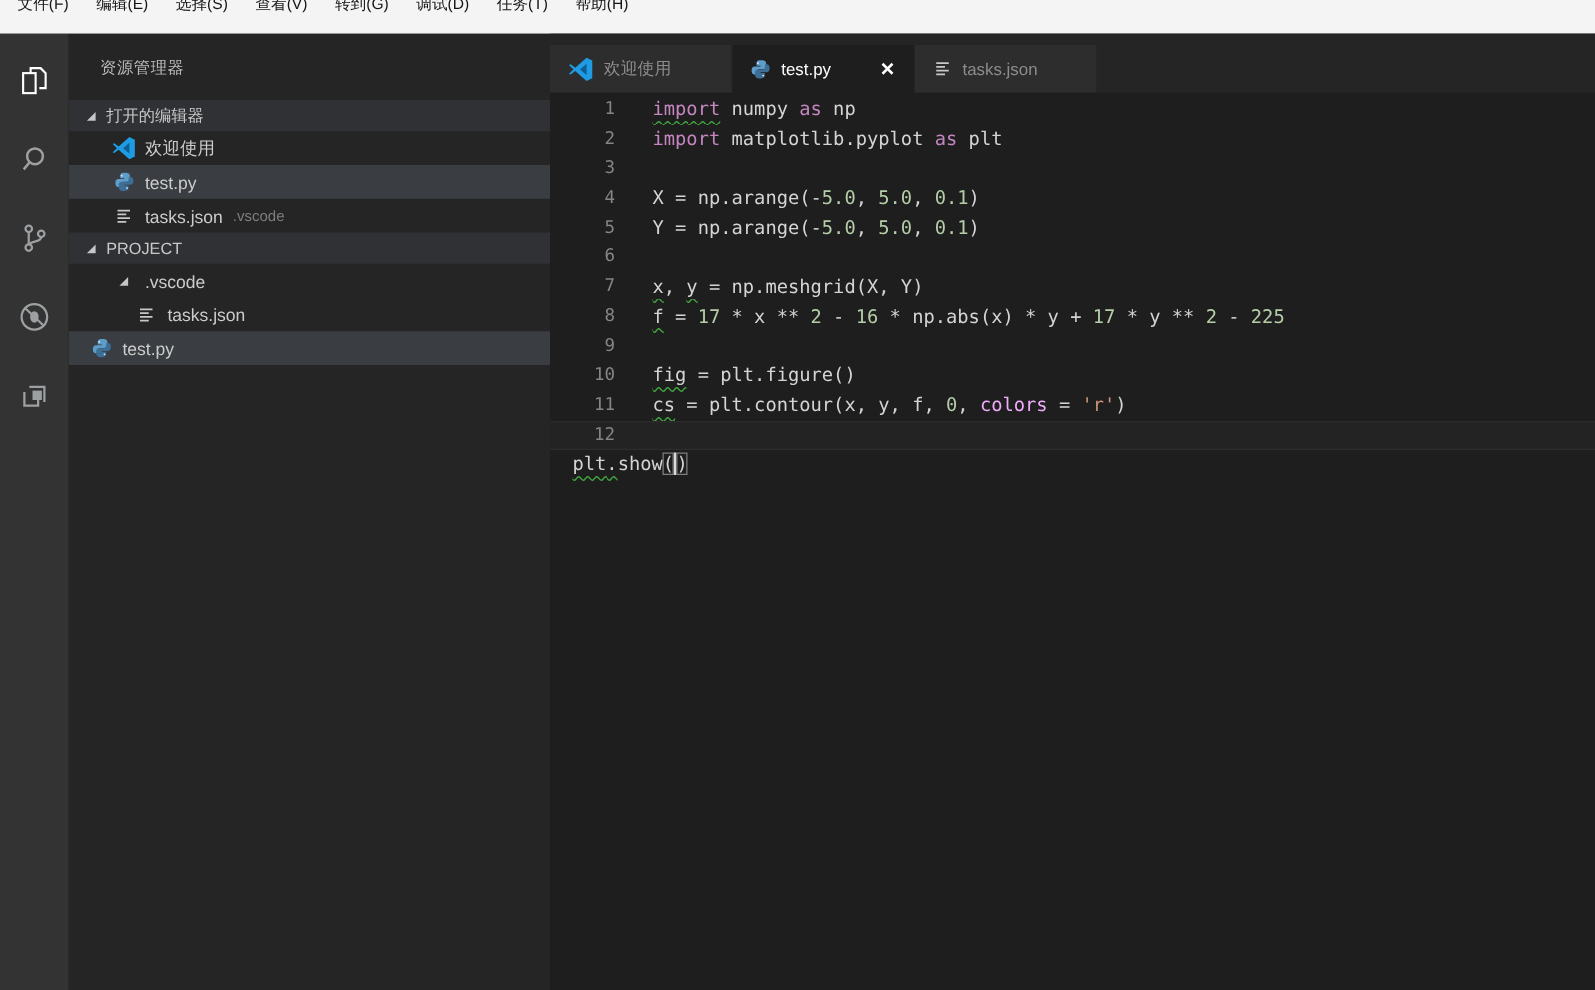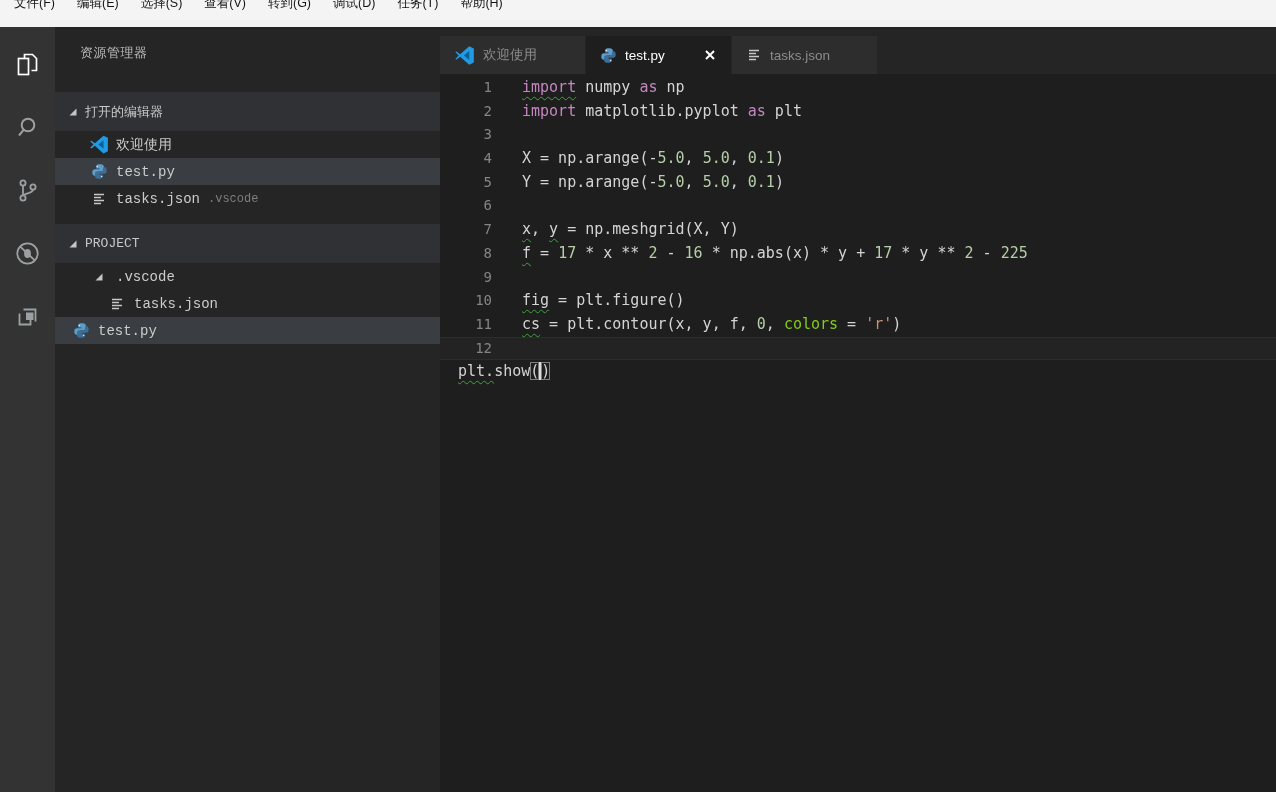--- a/index.html
+++ b/index.html
@@ -12,23 +12,23 @@
   .menubar-inner{display:flex;margin-top:-5px;padding-left:3px;}
   .menu-item{font-size:12.5px;line-height:16px;color:#141414;padding:0 11px;white-space:nowrap;}
 
   .main{flex:1;display:flex;min-height:0;}
 
   
   .activitybar{width:55px;flex:none;background:#333333;display:flex;flex-direction:column;align-items:center;padding-top:6px;}
   .ab-item{width:55px;height:63px;display:flex;align-items:center;justify-content:center;cursor:pointer;}
 
   
-  .sidebar{width:385px;flex:none;background:#252526;display:flex;flex-direction:column;color:#CCCCCC;font-family:Liberation Mono, monospace;}
+  .sidebar{width:385px;flex:none;background:#252526;display:flex;flex-direction:column;color:#CCCCCC;}
   .sidebar-title{height:53px;line-height:53px;padding-left:25px;font-size:13px;color:#BBBBBB;letter-spacing:.5px;}
-  .section-header{height:39px;background:#2F3134;display:flex;align-items:center;padding-left:13px;font-size:13px;color:#C8C8C8;cursor:pointer;margin-top:12px;}
+  .section-header{height:25px;background:#2F3134;display:flex;align-items:center;padding-left:13px;font-size:13px;color:#C8C8C8;cursor:pointer;}
   .section-header .tw{margin-right:7px;display:flex;}
   .sb-row{height:27px;display:flex;align-items:center;font-size:14px;color:#CCCCCC;cursor:pointer;white-space:nowrap;}
   .sb-row.selected{background:#3A3D41;}
   .sb-ico{width:20px;margin-right:7px;display:flex;justify-content:center;align-items:center;flex:none;}
   .sb-detail{margin-left:8px;font-size:12px;color:#7E7E7E;}
 
   
   .editorcol{flex:1;display:flex;flex-direction:column;min-width:0;background:#1E1E1E;}
   .tabstrip{height:47px;flex:none;background:#252526;display:flex;align-items:flex-end;}
   .tab{height:38px;min-width:146px;box-sizing:border-box;display:flex;align-items:center;gap:8px;
@@ -40,21 +40,21 @@
   .codearea{flex:1;padding-top:2px;font-family:"DejaVu Sans Mono","Liberation Mono",monospace;
             font-size:15px;line-height:23.7px;overflow:hidden;cursor:text;}
   .code-line{display:flex;height:23.7px;white-space:pre;}
   .code-line.current{background:#232323;box-shadow:inset 0 1px 0 #2D2D2D, inset 0 -1px 0 #2D2D2D;flex-direction:column;}
   .ln{width:64px;flex:none;box-sizing:border-box;padding-right:12px;text-align:right;color:#858585;font-size:14px;}
   .code{margin-left:18px;}
   .tok-d{color:#D4D4D4;}
   .tok-kw{color:#C586C0;}
   .tok-num{color:#B5CEA8;}
   .tok-str{color:#CE9178;}
-  .tok-param{color:#84cc16;}
+  .tok-param{color:#f0abfc;}
   .tok-sq{text-decoration-line:underline;text-decoration-style:wavy;text-decoration-color:#3FA33F;
           text-decoration-thickness:1.2px;text-underline-offset:4px;}
   .tok-bracket{outline:1px solid #7F7F7F;outline-offset:-1px;color:#D4D4D4;}
   .tok-cursor{display:inline-block;width:0;height:18px;border-left:2px solid #DCDCDC;vertical-align:-4px;}
 
   
   .panel{height:188px;flex:none;box-sizing:border-box;border-top:1px solid #3F3F46;background:#1E1E1E;
          display:flex;flex-direction:column;}
   .panel-tabs{height:46px;flex:none;display:flex;align-items:center;padding-left:45px;}
   .panel-tab{margin-right:46px;font-size:13.5px;color:#7E7E7E;padding-bottom:7px;cursor:pointer;letter-spacing:.5px;}

